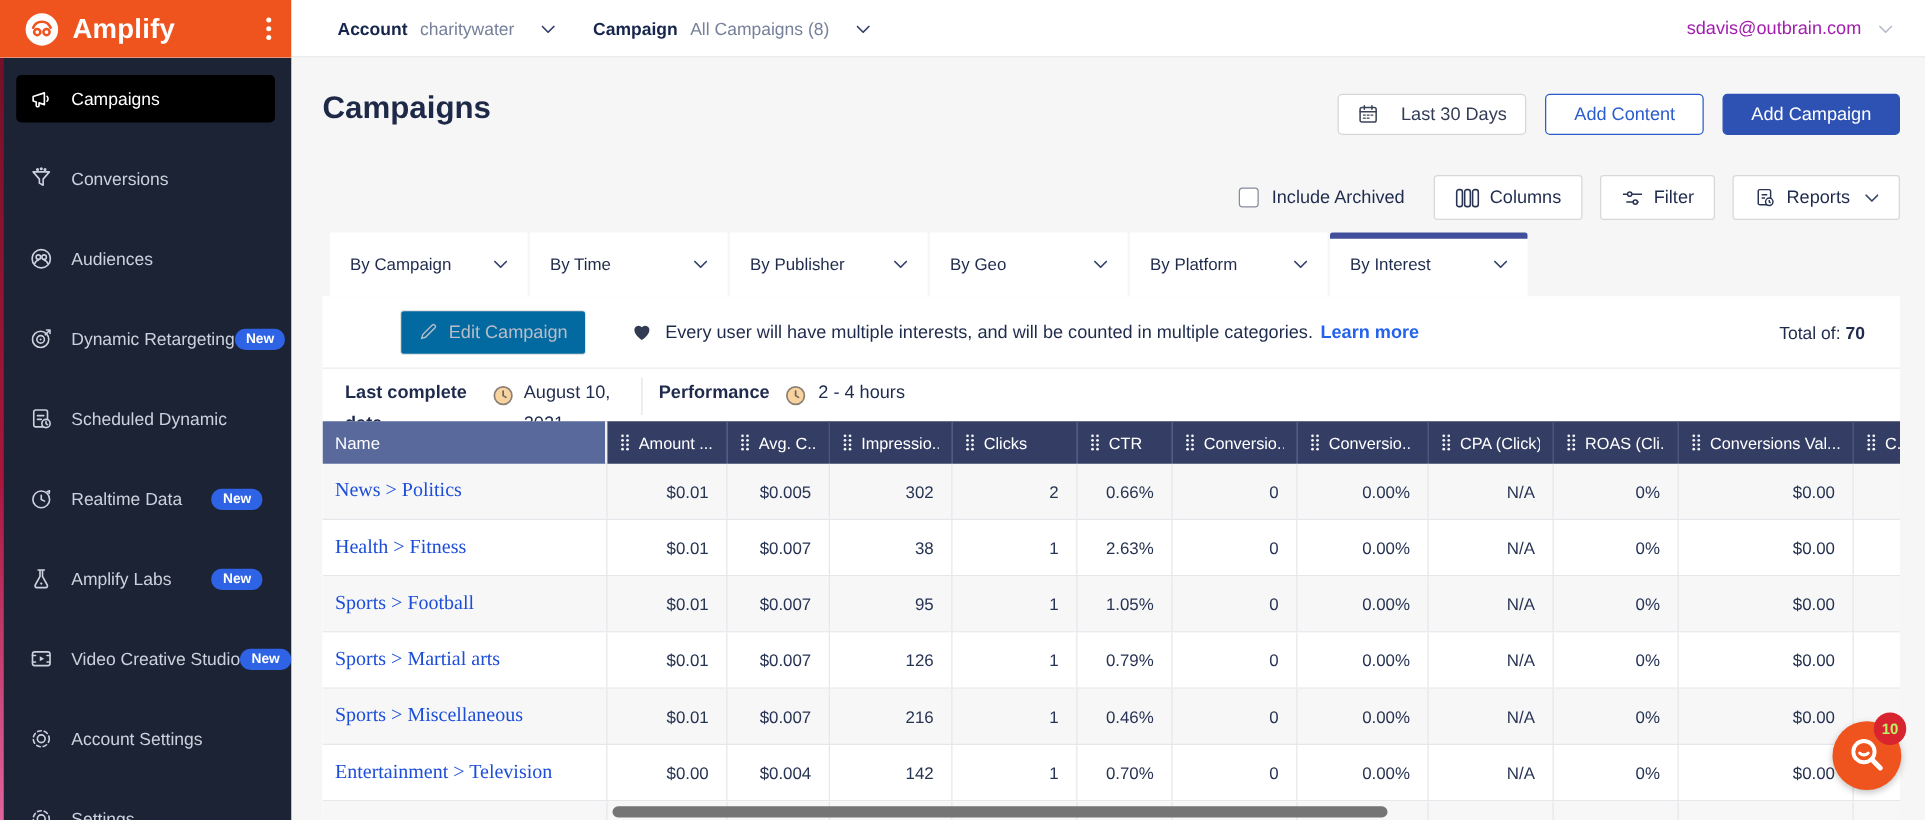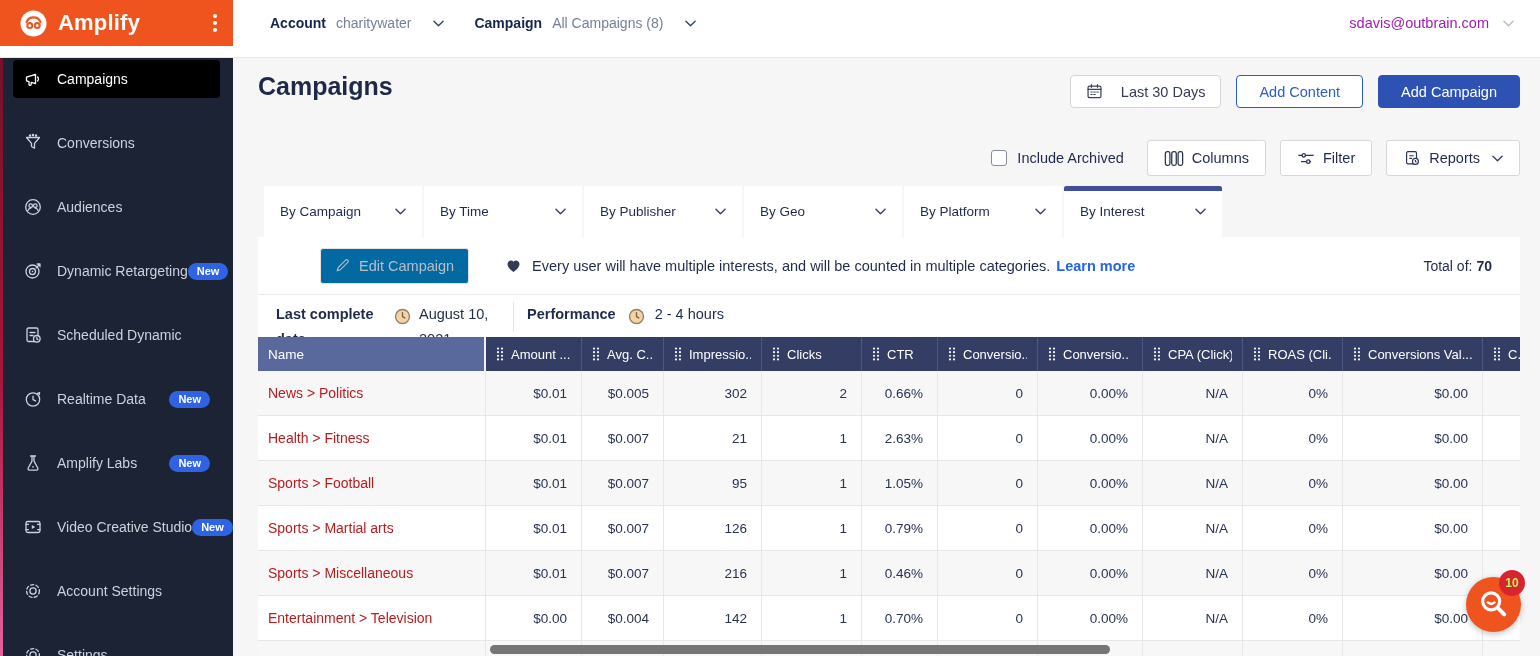--- a/index.html
+++ b/index.html
@@ -1,20 +1,20 @@
 <!DOCTYPE html>
 <html><head>
 <meta charset="utf-8">
 <style>
   * { box-sizing: border-box; margin: 0; padding: 0; }
   html,body { width:1540px; height:656px; overflow:hidden; }
   body { font-family:"Liberation Sans", sans-serif; background:#f6f6f7; position:relative; color:#1f2b4d; }
 
   
-  .topbar { position:absolute; top:0; left:0; width:1540px; height:58px; background:#fff; border-bottom:1px solid #e7e7ea; z-index:30; }
+  .topbar { position:absolute; top:0; left:0; width:1540px; height:46px; background:#fff; border-bottom:1px solid #e7e7ea; z-index:30; }
   .brand { position:absolute; top:0; left:0; width:233px; height:46px; background:#F0541E; display:flex; align-items:center; color:#fff; }
   .brand-logo { margin-left:20px; flex:0 0 auto; }
   .brand-name { margin-left:11px; font-size:22px; font-weight:bold; letter-spacing:.2px; }
   .menu-dots { margin-left:auto; margin-right:16px; display:flex; flex-direction:column; gap:3px; cursor:pointer; }
   .menu-dots i { width:4px; height:4px; border-radius:50%; background:#fff; }
   .topnav { position:absolute; left:258px; top:0; height:46px; display:flex; align-items:center; font-size:14px;margin-left:12px; }
   .tn-label { font-weight:bold; color:#16254c; }
   .tn-value { color:#76809a; margin-left:10px; }
   .tn-chev { margin-left:22px; color:#33406b; }
   .tn-group2 { margin-left:30px; display:flex; align-items:center; }
@@ -80,21 +80,21 @@
   
   .thead { height:34px; display:flex; }
   .th { display:flex; align-items:center; color:#fff; font-size:13px; background:#343E64; border-right:1px solid #4d5781; padding:0 10px; gap:7px; flex:0 0 auto; cursor:pointer; }
   .th-name { background:#5A699C; border-right:2px solid #f0f0f2; font-size:13.5px; }
   .grip { width:8px; height:14px; fill:#fff; opacity:.95; flex:0 0 auto; }
   .th-label { white-space:nowrap; overflow:hidden; }
   .tr { height:45px; display:flex; border-bottom:1px solid #e6e7ea; background:#fff; }
   .tr.alt { background:#f7f7f8; }
   .tr.partial { height:15px; border-bottom:none; overflow:hidden; }
   .td { display:flex; align-items:center; justify-content:flex-end; padding:0 14px; font-size:13.5px; color:#273352; border-right:1px solid #e6e7ea; flex:0 0 auto; white-space:nowrap; overflow:hidden; }
-  .td-name { justify-content:flex-start; padding-left:10px; font-size:14px; color:#b91c1c; cursor:pointer; }
+  .td-name { justify-content:flex-start; padding-left:10px; font-size:16px; color:#1d4ed8; cursor:pointer;font-family:Liberation Serif, serif; }
 
   .scroll-thumb { position:absolute; left:232px; bottom:2px; width:620px; height:9px; background:#757575; border-radius:5px; z-index:6; cursor:pointer; }
 
   
   .chat-btn { position:absolute; left:1466px; top:577px; width:55px; height:55px; border-radius:50%; background:#F0541E; z-index:50; display:flex; align-items:center; justify-content:center; cursor:pointer; box-shadow:0 2px 6px rgba(0,0,0,.25); }
   .chat-badge { position:absolute; right:-4px; top:-7px; min-width:26px; height:26px; border-radius:50%; background:#D8242F; color:#bef264; font-size:12px; font-weight:bold; display:flex; align-items:center; justify-content:center; }
 
   .hidden-defs { position:absolute; width:0; height:0; overflow:hidden; }
 </style>
 </head>
@@ -489,21 +489,21 @@
         <div class="td" style="width: 105px;">0.00%</div>
         <div class="td" style="width: 100px;">N/A</div>
         <div class="td" style="width: 100px;">0%</div>
         <div class="td" style="width: 140px;">$0.00</div>
         <div class="td" style="width: 80px;"></div>
       </div>
       <div class="tr">
         <div class="td td-name" style="width: 228px;">Health &gt; Fitness</div>
         <div class="td" style="width: 96px;">$0.01</div>
         <div class="td" style="width: 82px;">$0.007</div>
-        <div class="td" style="width: 98px;">21</div>
+        <div class="td" style="width: 98px;">38</div>
         <div class="td" style="width: 100px;">1</div>
         <div class="td" style="width: 76px;">2.63%</div>
         <div class="td" style="width: 100px;">0</div>
         <div class="td" style="width: 105px;">0.00%</div>
         <div class="td" style="width: 100px;">N/A</div>
         <div class="td" style="width: 100px;">0%</div>
         <div class="td" style="width: 140px;">$0.00</div>
         <div class="td" style="width: 80px;"></div>
       </div>
       <div class="tr alt">

